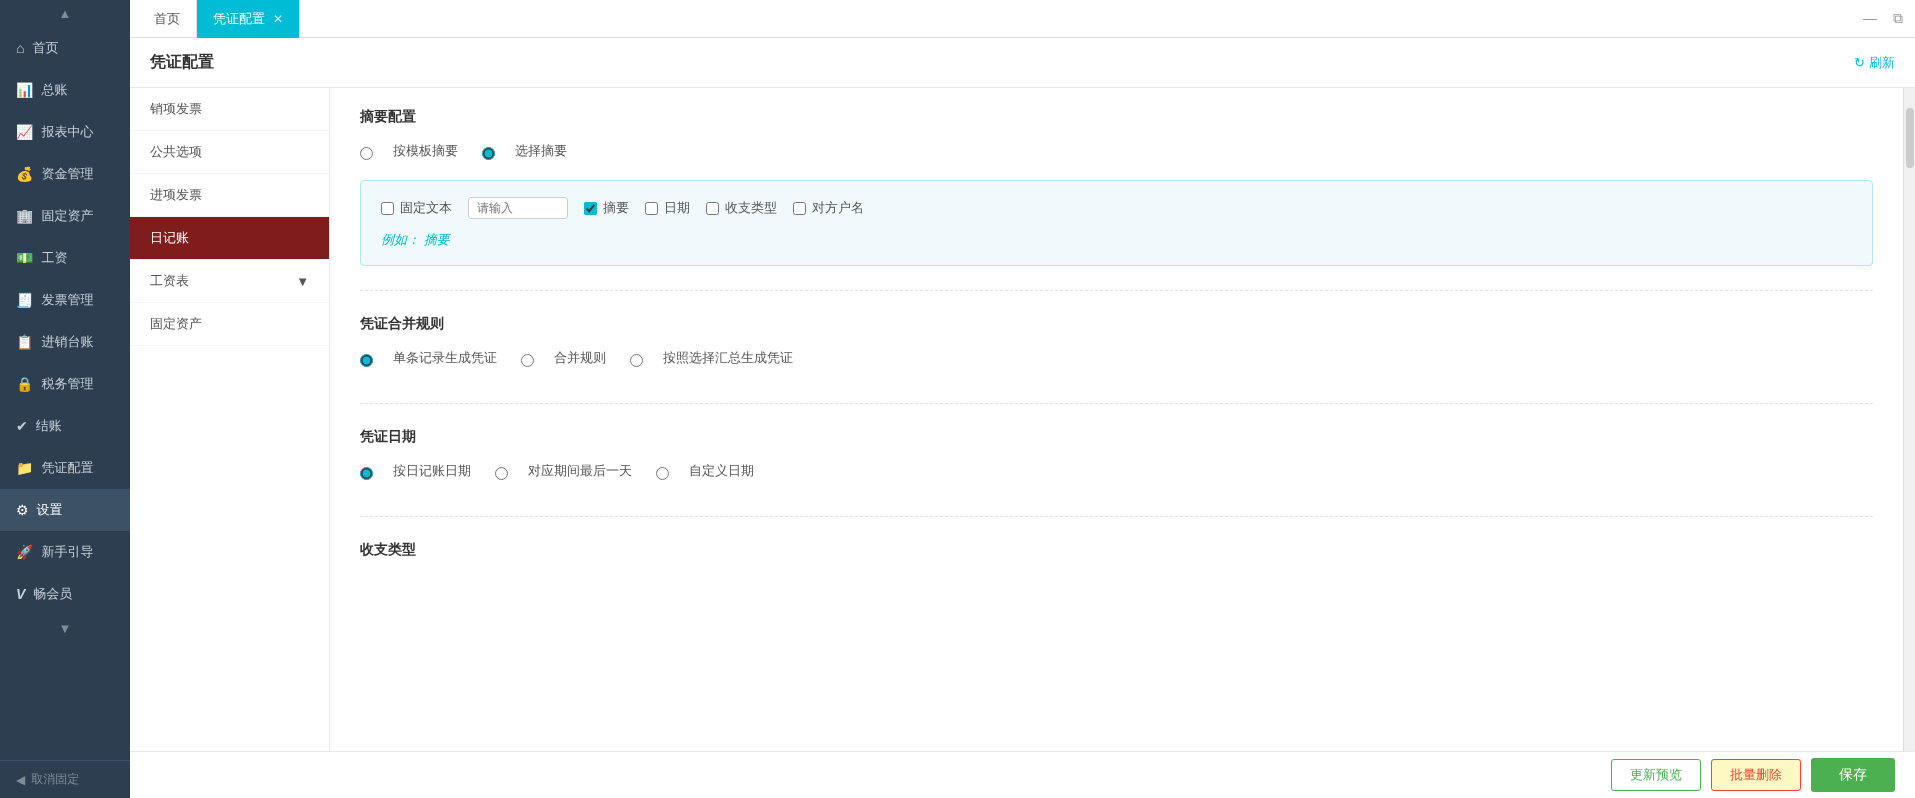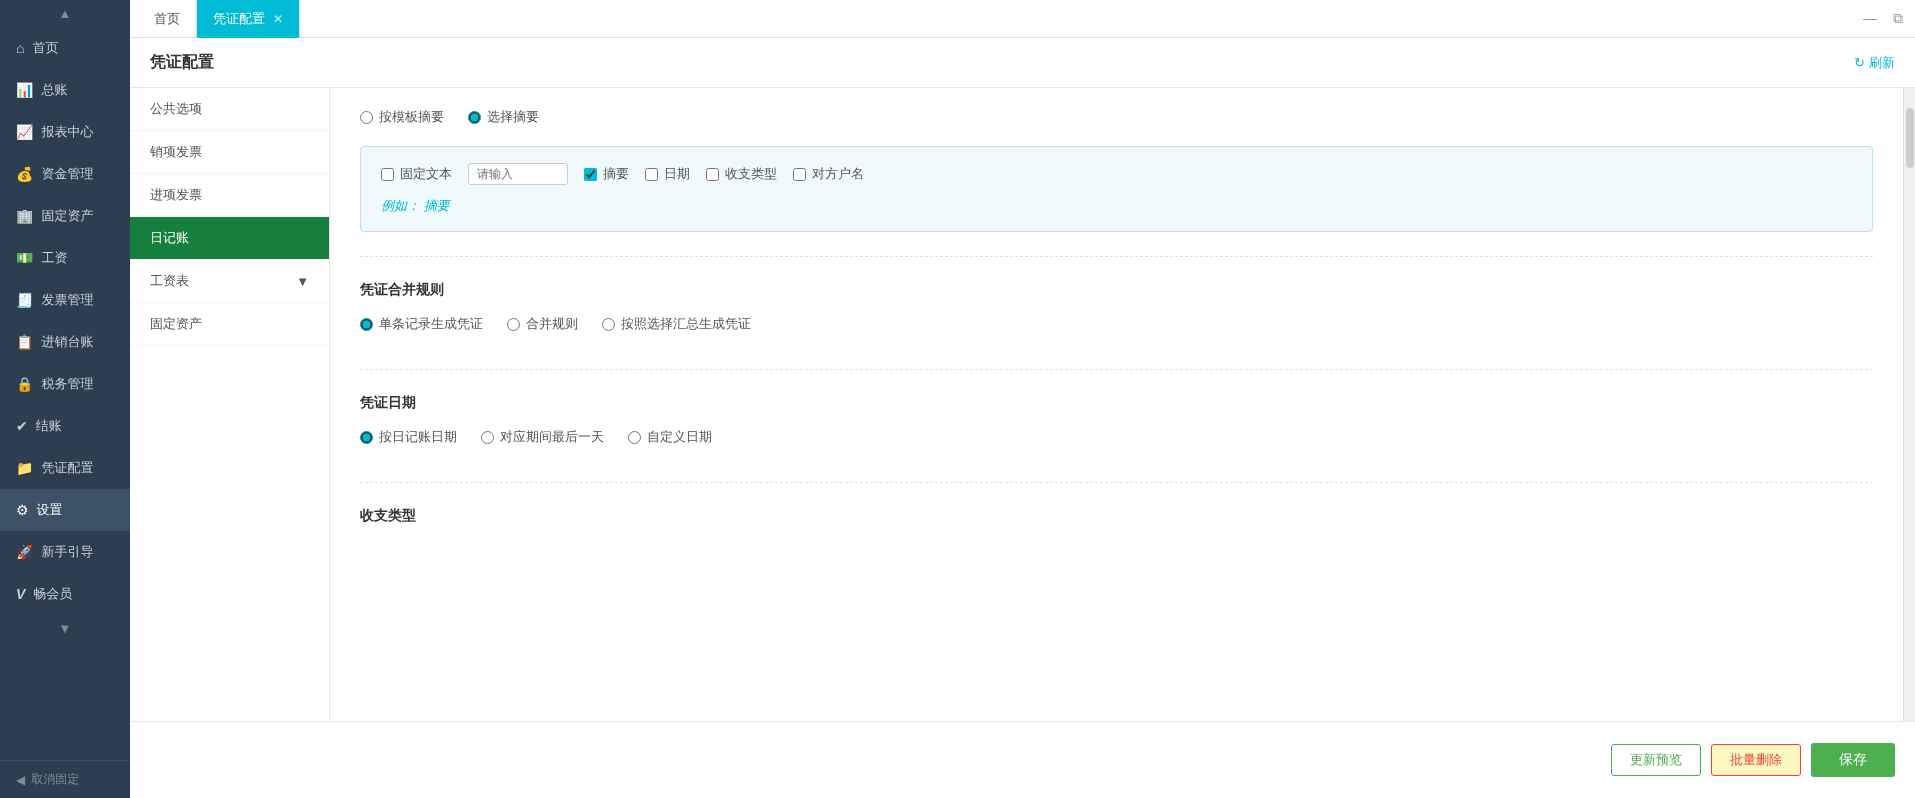--- a/index.html
+++ b/index.html
@@ -140,21 +140,21 @@
       padding: 12px 20px;
       cursor: pointer;
       color: #555;
       font-size: 13px;
       border-bottom: 1px solid #f5f5f5;
       display: flex;
       align-items: center;
       justify-content: space-between;
     }
     .left-nav-item.active {
-      background: #15803d;
+      background: #7f1d1d;
       color: #fff;
     }
 
     
     .right-content {
       flex: 1;
       background: #fff;
       overflow-y: auto;
       padding: 20px 30px;
       position: relative;
@@ -177,22 +177,22 @@
 
     
     .radio-group {
       display: flex;
       align-items: center;
       gap: 24px;
       margin-bottom: 12px;
     }
     .radio-item {
       display: flex;
-      align-items: center;
-      gap: 6px;
+      align-items: flex-end;
+      gap: 20px;
       cursor: pointer;
       color: #555;
       font-size: 13px;
     }
     .radio-item input[type="radio"] {
       accent-color: #00bcd4;
       cursor: pointer;
     }
 
     
@@ -234,21 +234,21 @@
     .summary-example {
       color: #00bcd4;
       font-size: 13px;
       font-style: italic;
     }
 
     
     .bottom-bar {
       background: #fff;
       border-top: 1px solid #e8e8e8;
-      padding: 21px 20px;
+      padding: 6px 20px;
       display: flex;
       align-items: center;
       justify-content: flex-end;
       gap: 10px;
       flex-shrink: 0;
     }
     .btn {
       padding: 6px 18px;
       border-radius: 3px;
       font-size: 13px;
@@ -388,43 +388,44 @@
     <div class="refresh-btn">
       <span>↻</span>
       <span>刷新</span>
     </div>
   </div>
 
   <div class="content-area">
 
     <div class="left-nav">
       <div class="left-nav-item">
+        <span>销项发票</span>
+      </div>
+      <div class="left-nav-item">
         <span>公共选项</span>
-      </div>
-      <div class="left-nav-item">
-        <span>销项发票</span>
       </div>
       <div class="left-nav-item">
         <span>进项发票</span>
       </div>
       <div class="left-nav-item active">
         <span>日记账</span>
       </div>
       <div class="left-nav-item">
         <span>工资表</span>
         <span>▼</span>
       </div>
       <div class="left-nav-item">
         <span>固定资产</span>
       </div>
     </div>
 
     <div class="right-content">
 
       <div class="section">
+        <div class="section-title">摘要配置</div>
         <div class="radio-group">
           <label class="radio-item">
             <input type="radio" name="summary-type" style="">
             <span>按模板摘要</span>
           </label>
           <label class="radio-item">
             <input type="radio" name="summary-type" checked="" style="">
             <span>选择摘要</span>
           </label>
         </div>

